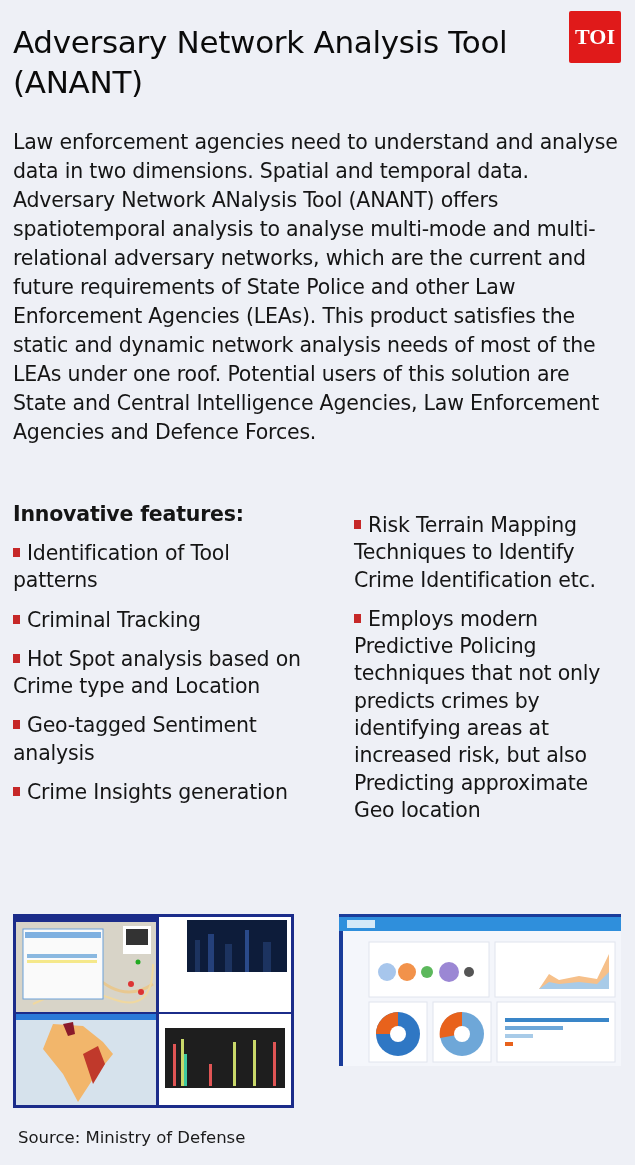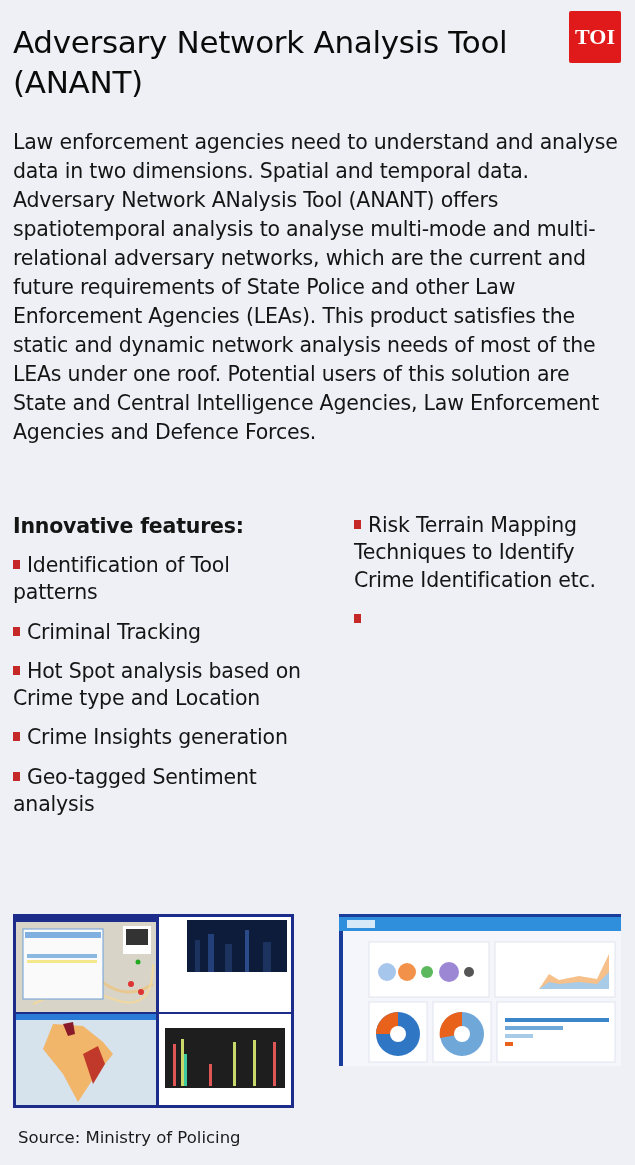--- a/index.html
+++ b/index.html
@@ -1,21 +1,21 @@
 <!DOCTYPE html>
 <html><head>
 <meta charset="utf-8">
 <style>
   html,body{margin:0;padding:0;}
   body{width:635px;height:1165px;background:#eef0f6;font-family:"Liberation Sans",sans-serif;color:#111;position:relative;overflow:hidden;}
   .title{position:absolute;left:13px;top:22px;width:520px;font-family:"DejaVu Sans",sans-serif;font-weight:normal;font-size:31px;line-height:40px;letter-spacing:-0.3px;color:#0b0b0b;}
   .logo{position:absolute;left:569px;top:11px;width:52px;height:52px;background:#e01a1a;border-radius:2px;color:#fff;font-family:"Liberation Serif",serif;font-size:22px;font-weight:bold;display:flex;align-items:center;justify-content:center;}
   .intro{position:absolute;left:13px;top:128px;width:612px;font-family:"DejaVu Sans",sans-serif;font-size:20.5px;line-height:29px;color:#151515;letter-spacing:-0.2px;}
   .col{position:absolute;font-family:"DejaVu Sans",sans-serif;font-size:20.5px;line-height:27.3px;color:#151515;letter-spacing:-0.2px;}
-  .col.left{left:13px;top:512px;width:300px;}
+  .col.left{left:13px;top:500px;width:300px;}
   .col.right{left:354px;top:512px;width:275px;}
   .subhead{font-weight:bold;font-size:20.5px;margin-bottom:12px;line-height:28px;}
   .item{margin-bottom:12px;}
   .bullet{display:inline-block;width:7px;height:9px;background:#c62828;margin-right:7px;vertical-align:3px;}
   .shot{position:absolute;overflow:hidden;}
   .shot1{left:13px;top:914px;width:281px;height:194px;background:#1a2a88;}
   .shot2{left:339px;top:914px;width:282px;height:152px;background:#1a3c9a;}
   .source{position:absolute;left:18px;top:1128px;font-family:"DejaVu Sans",sans-serif;font-size:16.5px;color:#1a1a1a;}
 </style>
 </head>
@@ -24,27 +24,27 @@
 <div class="title">Adversary Network Analysis Tool (ANANT)</div>
 <div class="logo">TOI</div>
 
 <div class="intro">Law enforcement agencies need to understand and analyse data in two dimensions. Spatial and temporal data. Adversary Network ANalysis Tool (ANANT) offers spatiotemporal analysis to analyse multi-mode and multi-relational adversary networks, which are the current and future requirements of State Police and other Law Enforcement Agencies (LEAs). This product satisfies the static and dynamic network analysis needs of most of the LEAs under one roof. Potential users of this solution are State and Central Intelligence Agencies, Law Enforcement Agencies and Defence Forces.</div>
 
 <div class="col left">
   <div class="subhead">Innovative features:</div>
   <div class="item"><span class="bullet"></span><span>Identification of Tool patterns</span></div>
   <div class="item"><span class="bullet"></span><span>Criminal Tracking</span></div>
   <div class="item"><span class="bullet"></span><span>Hot Spot analysis based on Crime type and Location</span></div>
+  <div class="item"><span class="bullet"></span><span>Geo-tagged Sentiment analysis</span></div>
   <div class="item"><span class="bullet"></span><span>Crime Insights generation</span></div>
-  <div class="item"><span class="bullet"></span><span>Geo-tagged Sentiment analysis</span></div>
 </div>
 
 <div class="col right">
   <div class="item"><span class="bullet"></span><span>Risk Terrain Mapping Techniques to Identify Crime Identification etc.</span></div>
-  <div class="item"><span class="bullet"></span></div>
+  <div class="item"><span class="bullet"></span><span>Employs modern Predictive Policing techniques that not only predicts crimes by identifying areas at increased risk, but also Predicting approximate Geo location</span></div>
 </div>
 
 <div class="shot shot1">
   <svg width="281" height="194" viewBox="0 0 281 194">
     <rect x="0" y="0" width="281" height="194" fill="#1b2c8a"></rect>
     <rect x="3" y="3" width="140" height="4" fill="#1b2c8a"></rect>
     <rect x="3" y="8" width="140" height="90" fill="#d8d4c8"></rect>
     <path d="M10 40 Q50 30 80 60 T140 70" stroke="#e8c890" stroke-width="3" fill="none"></path>
     <path d="M20 90 Q60 70 100 85 T140 50" stroke="#f0d8a0" stroke-width="2" fill="none"></path>
     <rect x="10" y="15" width="80" height="70" fill="#fafafa" stroke="#6aa0d8"></rect>
@@ -105,13 +105,13 @@
       <path d="M123 120 L123 98 A22 22 0 0 0 101 124 Z" fill="#e8621c"></path>
       <circle cx="123" cy="120" r="8" fill="#fff"></circle>
     <rect x="158" y="88" width="118" height="60" fill="#fff" stroke="#e0e4ee"></rect>
     <rect x="166" y="104" width="104" height="4" fill="#3a86c8"></rect>
       <rect x="166" y="112" width="58" height="4" fill="#6ea7d8"></rect>
       <rect x="166" y="120" width="28" height="4" fill="#a8cbe8"></rect>
       <rect x="166" y="128" width="8" height="4" fill="#e8621c"></rect>
   </svg>
 </div>
 
-<div class="source">Source: Ministry of Policing</div>
+<div class="source">Source: Ministry of Defense</div>
 
 </body></html>

